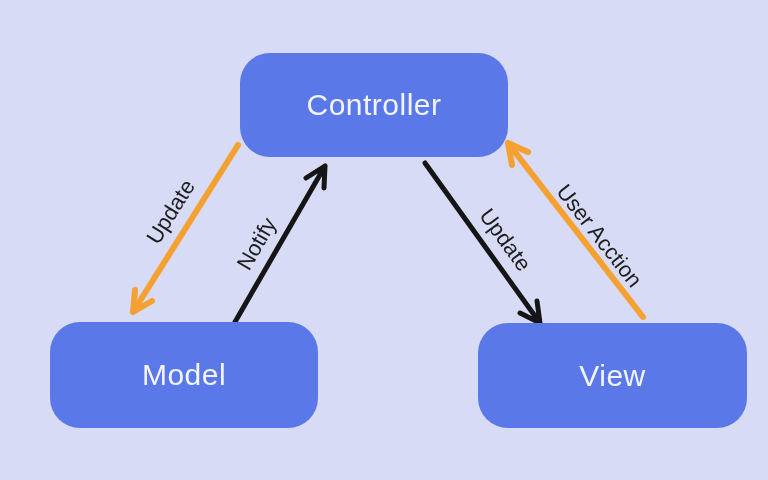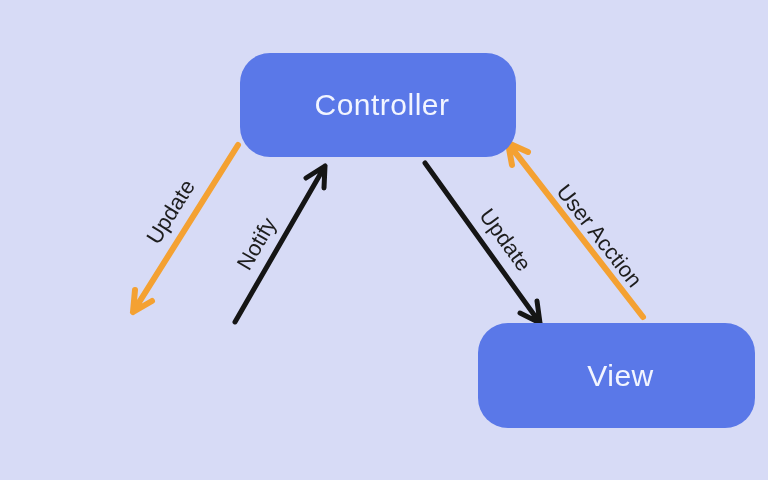--- a/index.html
+++ b/index.html
@@ -26,21 +26,20 @@
   .node {
     position: absolute;
     background: var(--node, #5a78e8);
     border-radius: 30px;
     display: flex;
     align-items: center;
     justify-content: center;
     color: var(--node-text, #f2f5ff);
     font-size: 30px;
     letter-spacing: 0.5px;
-    padding-left: 8px;
   }
   .node-controller { left: 240px; top: 53px;  width: 268px; height: 104px; }
   .node-model      { left: 50px;  top: 322px; width: 268px; height: 106px; }
   .node-view       { left: 478px; top: 323px; width: 269px; height: 105px; }
   .edge-label {
     position: absolute;
     transform: translate(-50%, -50%) rotate(var(--rot, 0deg));
     font-size: 22px;
     font-weight: 500;
     color: var(--label-text, #1d1d1d);
@@ -56,20 +55,23 @@
     <path class="arrow orange" d="M238 145 L133 312 M152 301 L133 312 L135 290"></path>
     <path class="arrow black" d="M235 322 L325 166 M306 178 L325 166 L324 188"></path>
     <path class="arrow black" d="M425 163 L540 323 M537 301 L540 323 L520 313"></path>
     <path class="arrow orange" d="M643 317 L508 143 M512 165 L508 143 L528 152"></path>
   </svg>
 
   <div class="node node-controller">
     <span>Controller</span>
   </div>
 
+  <div class="node node-model">
+    <span>Model</span>
+  </div>
 
   <div class="node node-view">
     <span>View</span>
   </div>
 
   <div class="edge-label" style="left:171px; top:212px; --rot:-58deg">Update</div>
 
   <div class="edge-label" style="left:257px; top:244px; --rot:-60deg">Notify</div>
 
   <div class="edge-label" style="left:505px; top:240px; --rot:54deg">Update</div>

